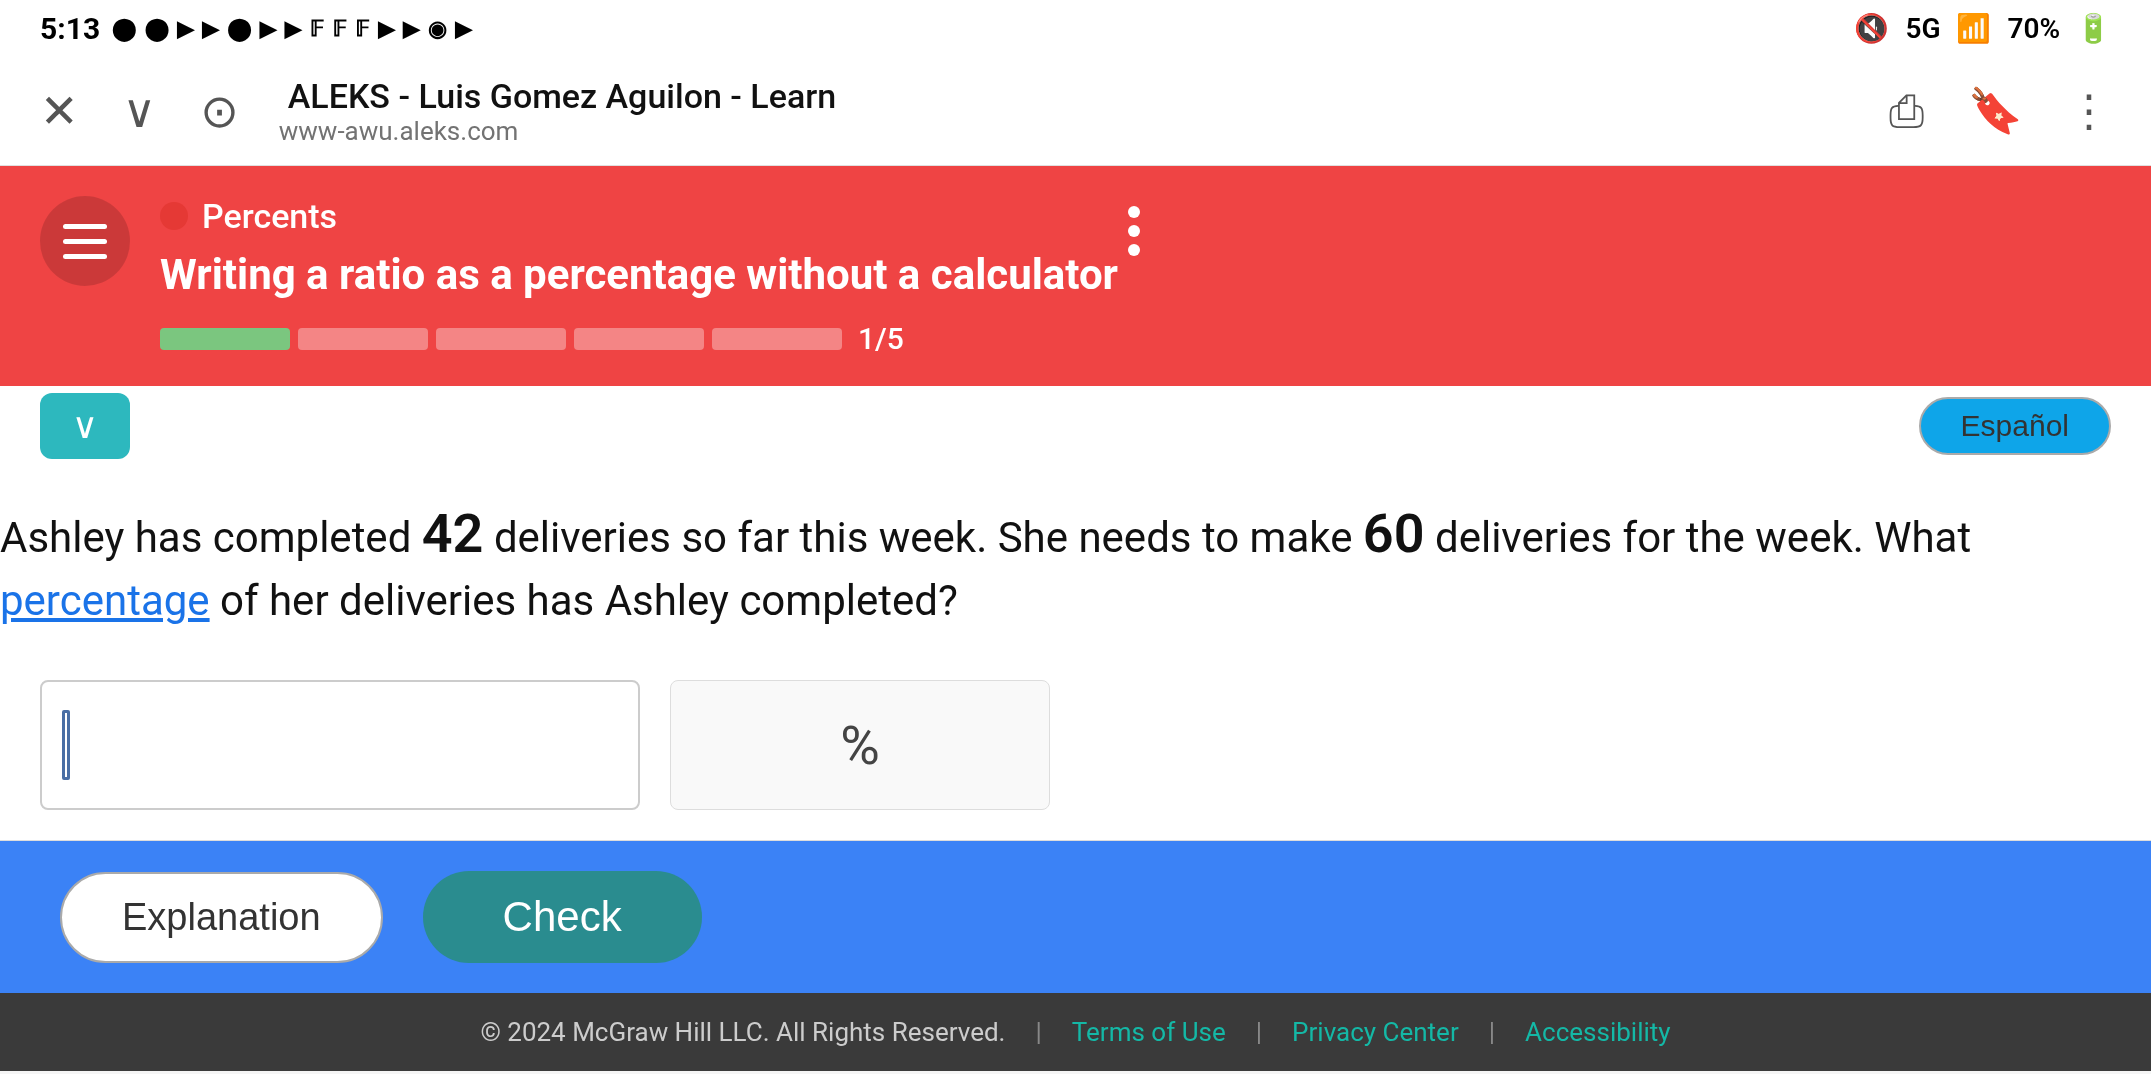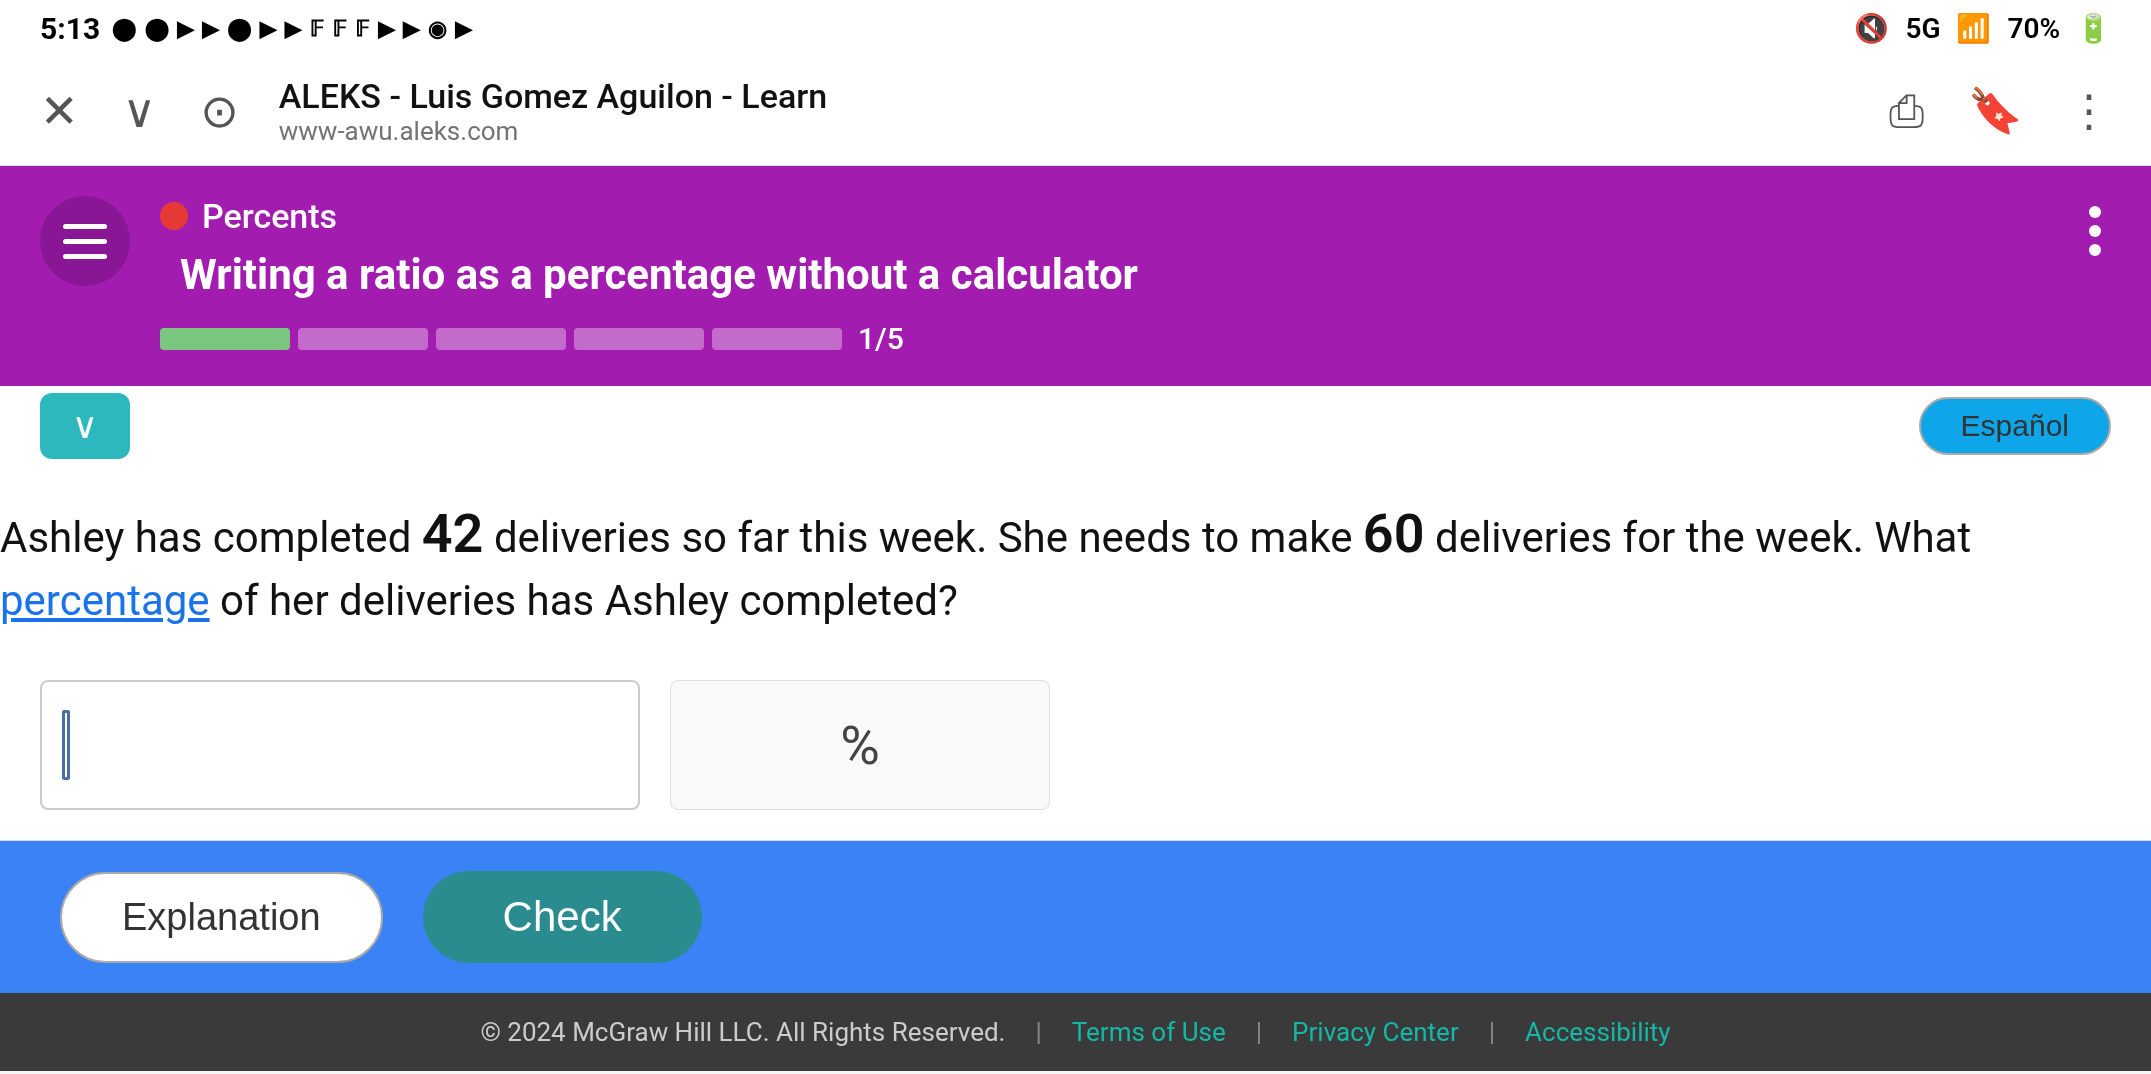--- a/index.html
+++ b/index.html
@@ -67,43 +67,43 @@
     .browser-title-block {
       flex: 1;
       display: flex;
       flex-direction: column;
       justify-content: center;
     }
     .browser-title {
       font-size: 34px;
       font-weight: 500;
       color: #111;
+      margin-left: 9px;
     }
     .browser-url {
       font-size: 26px;
       color: #737373;
     }
     .browser-action-icons {
       display: flex;
       align-items: center;
       gap: 44px;
     }
     .browser-action-icon {
       font-size: 44px;
       color: #555;
       cursor: pointer;
     }
 
     
     .aleks-header {
-      background: #a21caf;
+      background: #ef4444;
       padding: 30px 40px 30px 40px;
       display: flex;
       align-items: flex-start;
-      justify-content: space-between;
     }
     .header-left {
       display: flex;
       align-items: flex-start;
       gap: 30px;
     }
     .hamburger-btn {
       background: rgba(0,0,0,0.15);
       border: none;
       border-radius: 50%;
@@ -142,21 +142,20 @@
     }
     .topic-name {
       font-size: 34px;
       color: #fff;
       font-weight: 500;
     }
     .lesson-title {
       font-size: 42px;
       color: #fff;
       font-weight: 700;
-      margin-left: 20px;
     }
     .progress-bar-row {
       display: flex;
       align-items: center;
       gap: 16px;
       margin-top: 8px;
     }
     .progress-segments {
       display: flex;
       gap: 8px;

